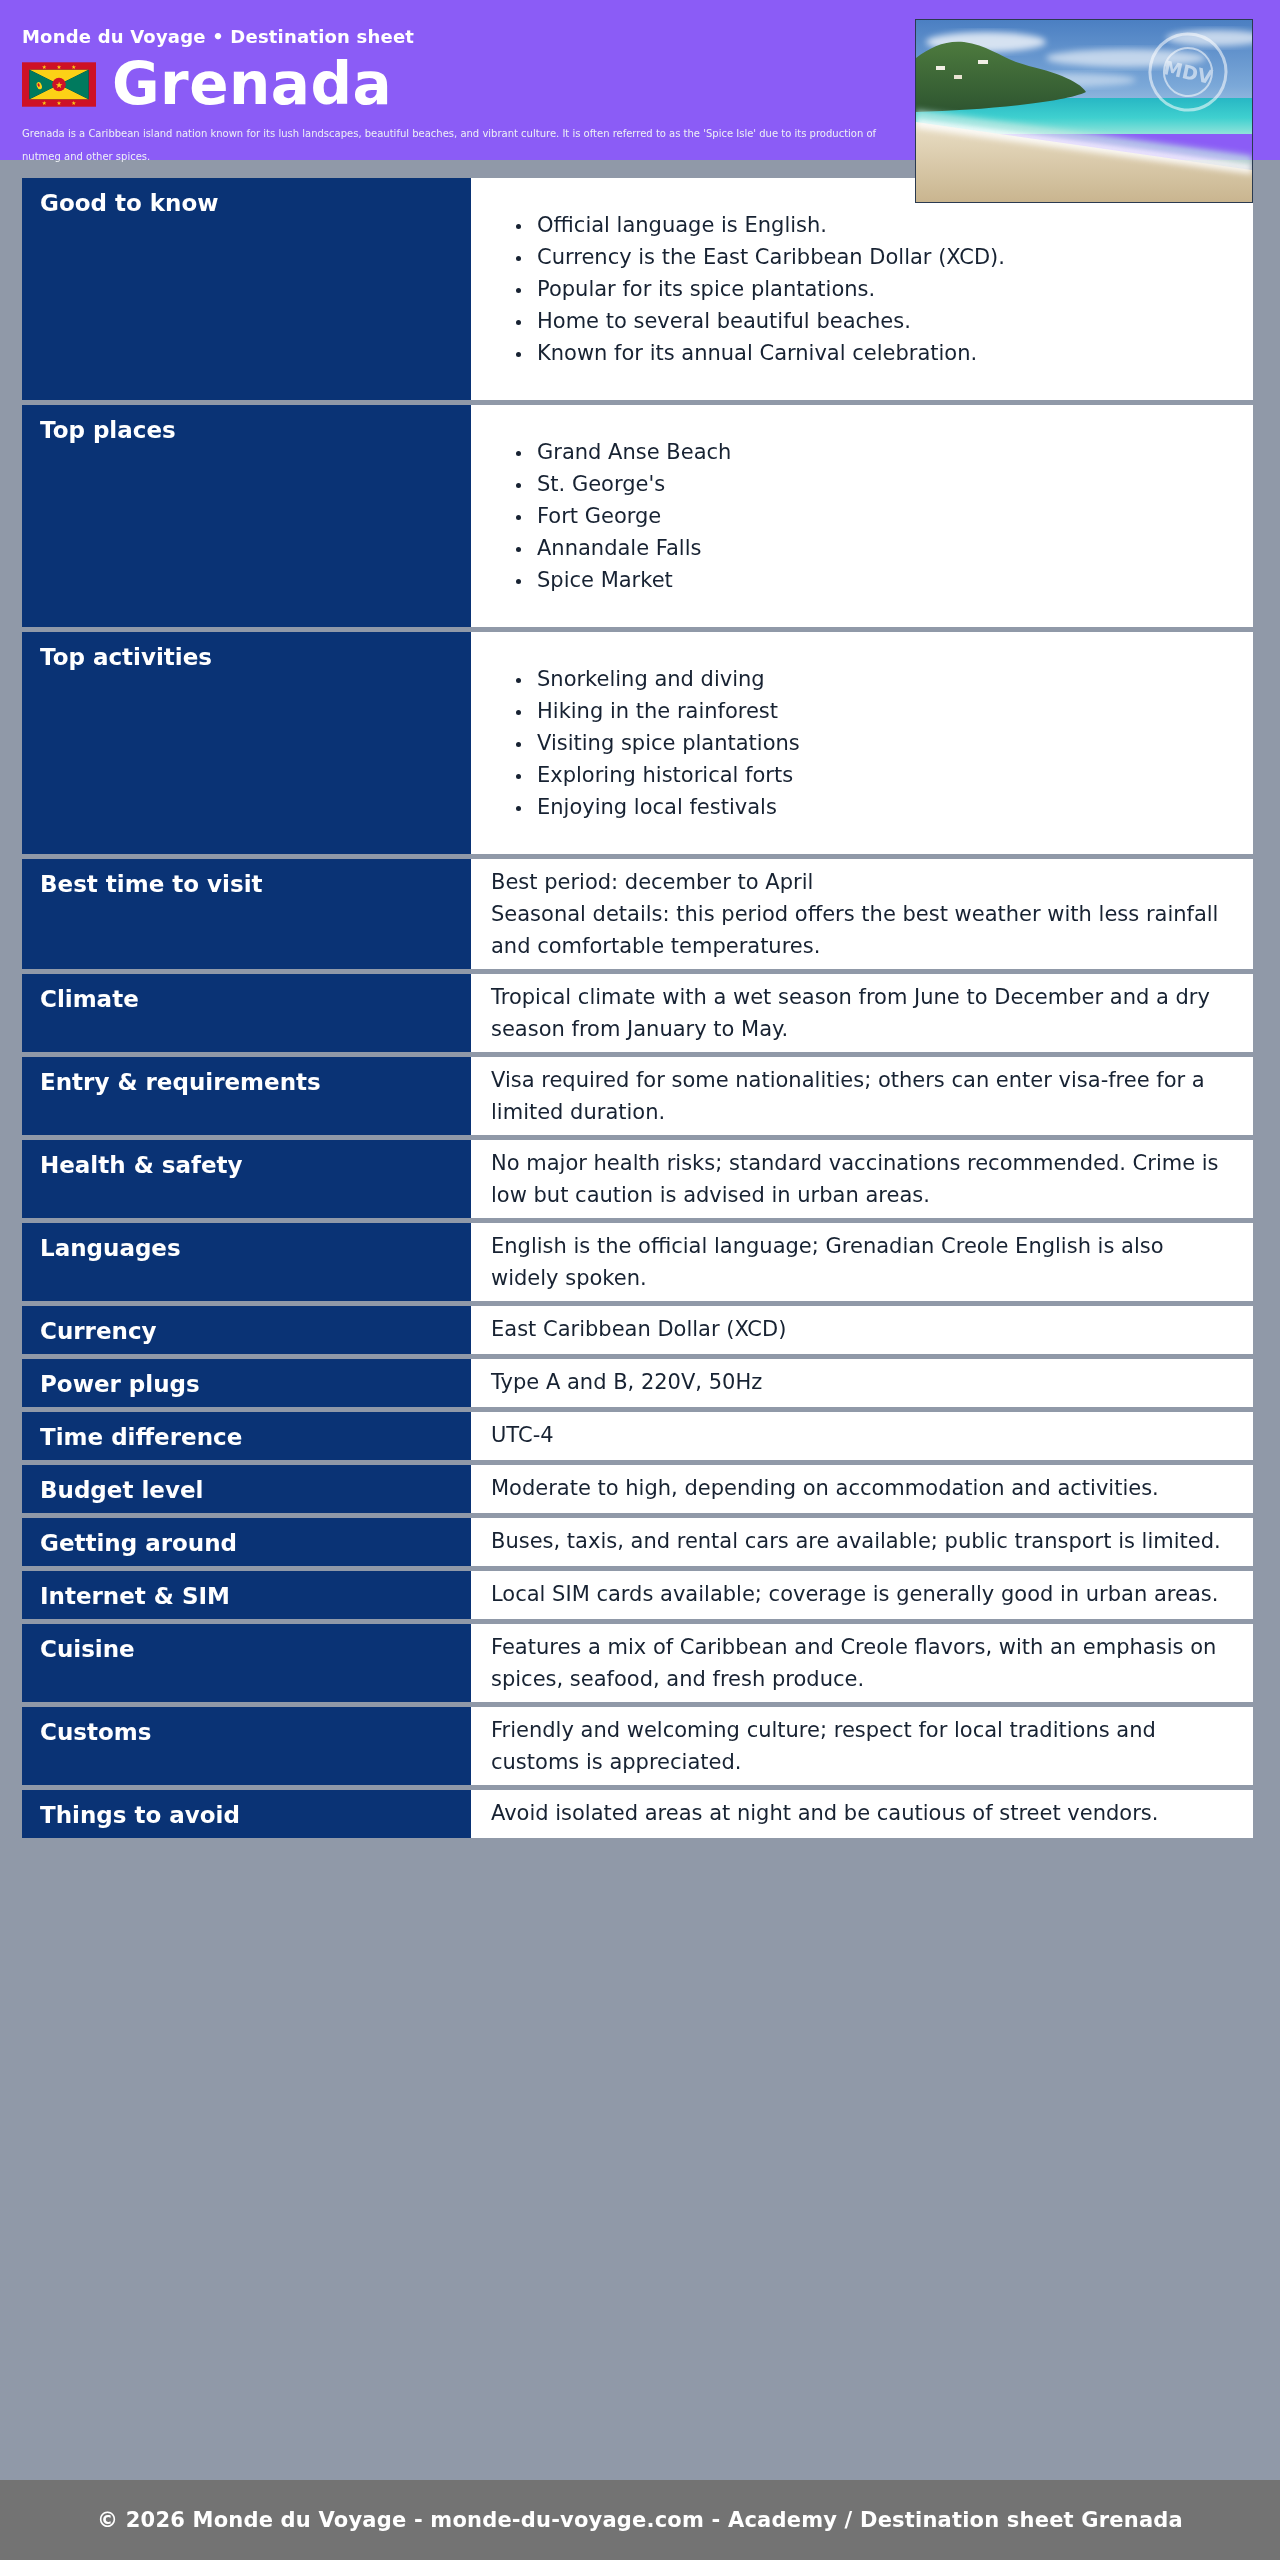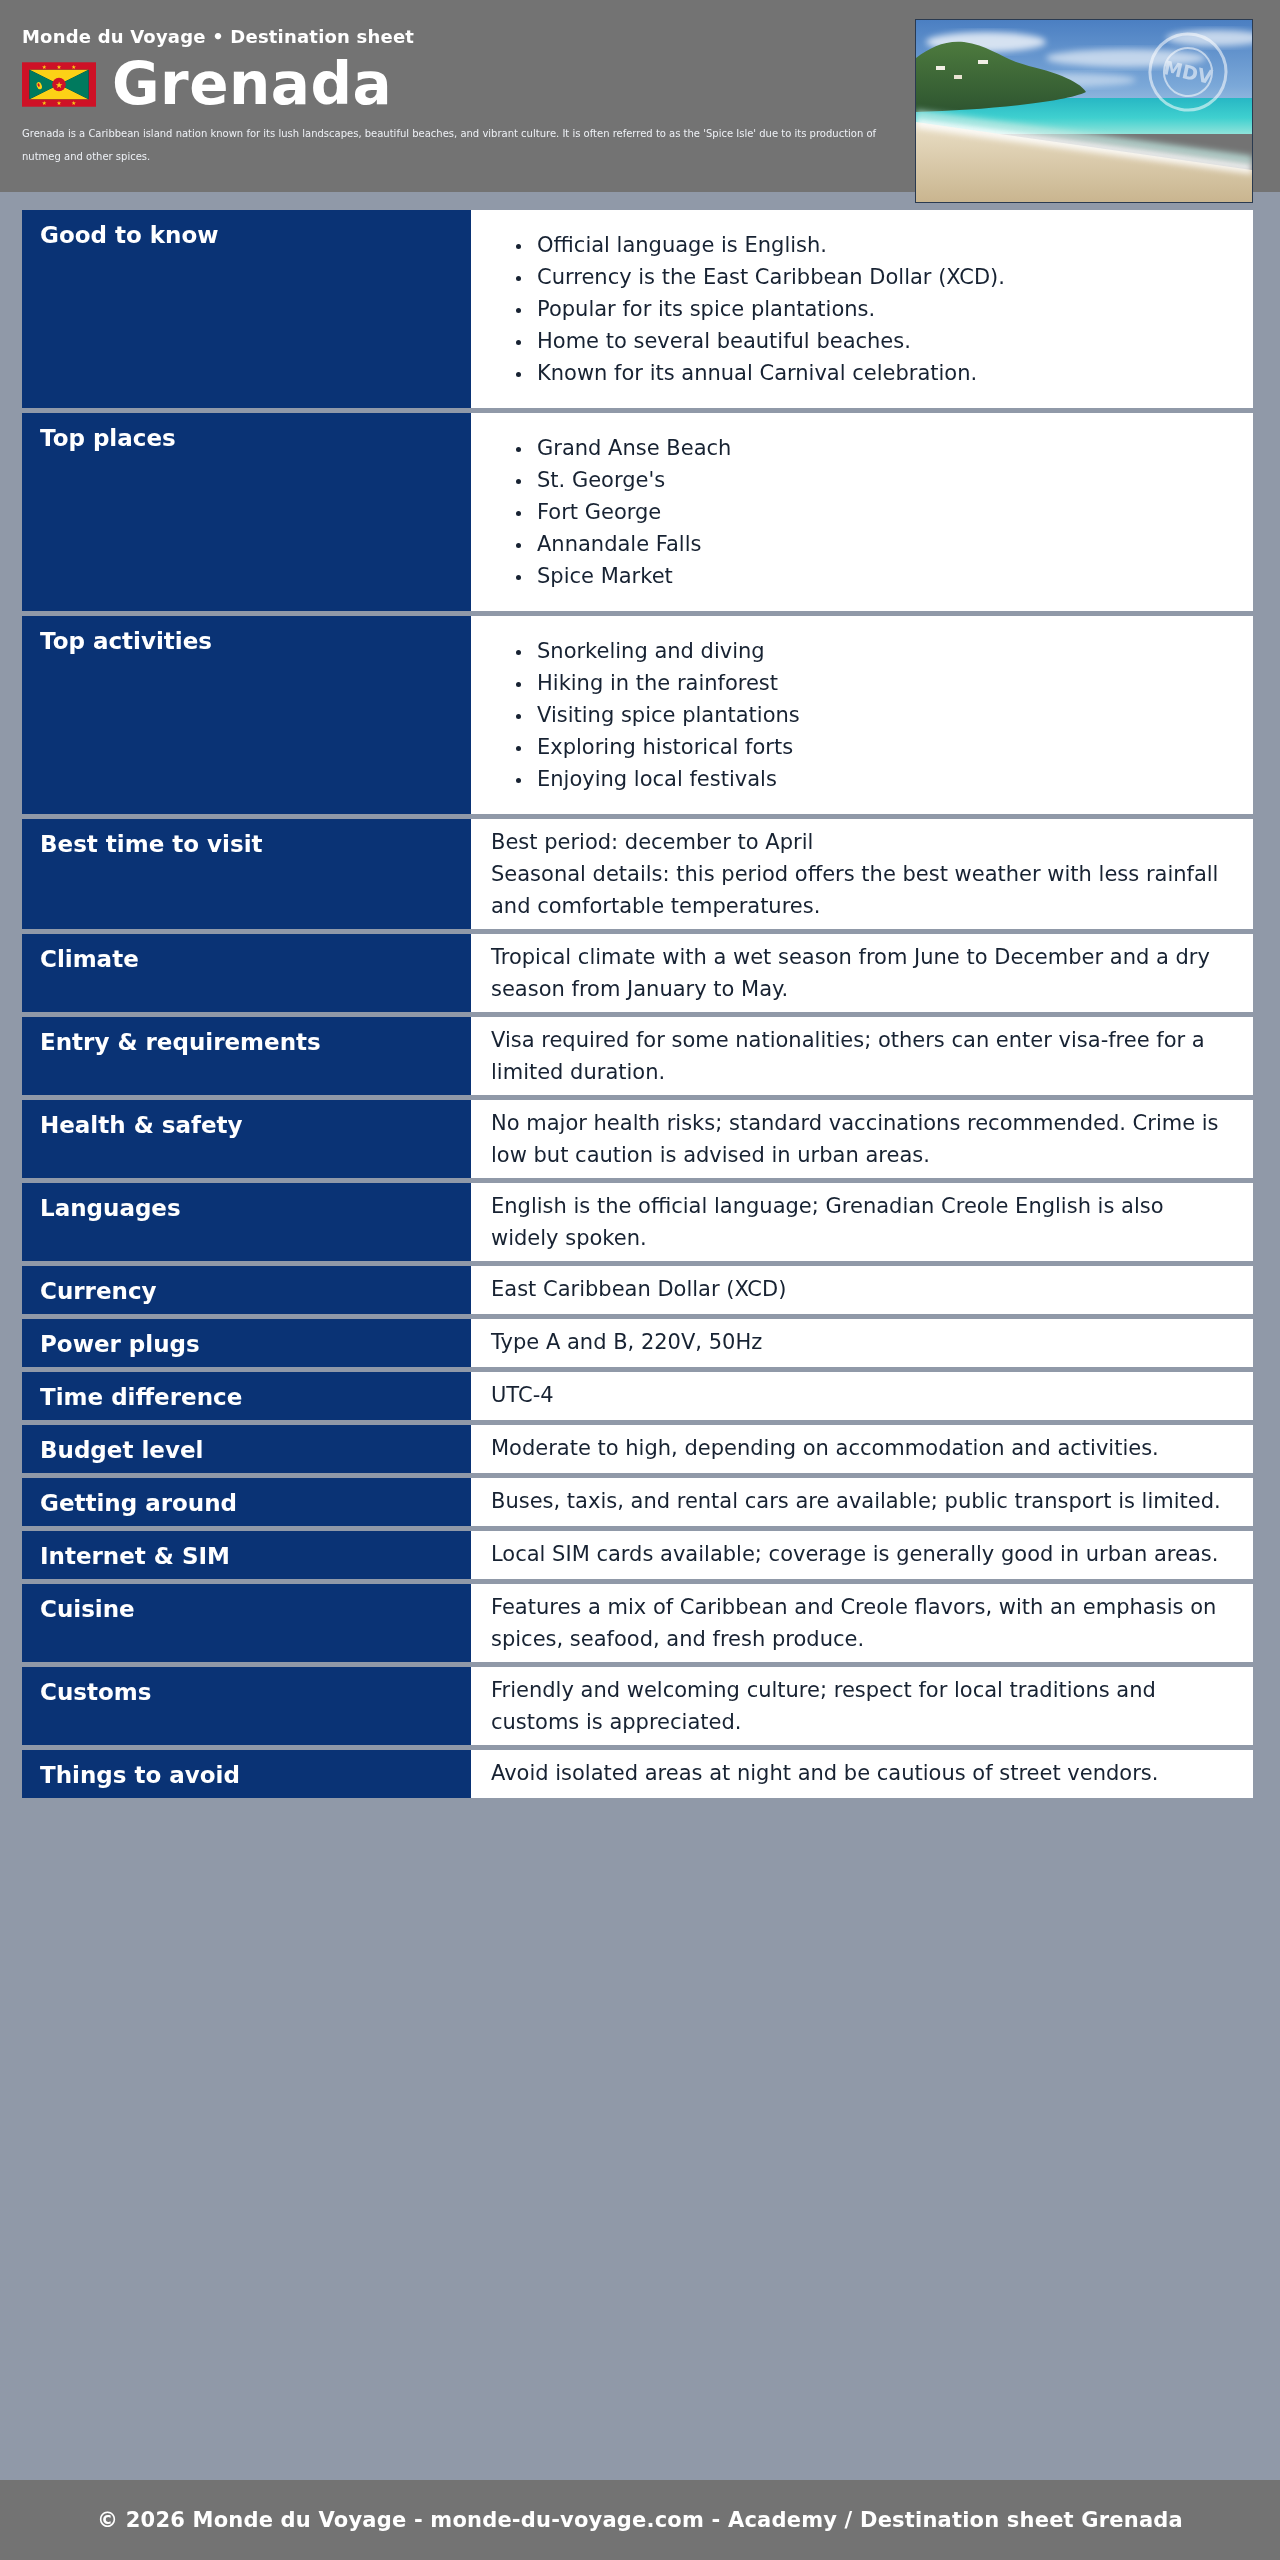--- a/index.html
+++ b/index.html
@@ -9,23 +9,23 @@
     background: #9099a8;
     font-family: "DejaVu Sans", "Liberation Sans", sans-serif;
     display: flex;
     flex-direction: column;
     overflow: hidden;
   }
 
   
   .mv-header {
     position: relative;
-    height: 192px;
+    height: 160px;
     box-sizing: border-box;
-    background: #737373;
+    background: #8b5cf6;
     color: #ffffff;
     padding: 24px 0 0 22px;
     flex: 0 0 auto;
   }
   .mv-brand {
     font-size: 18px;
     font-weight: bold;
     line-height: 26px;
     letter-spacing: 0.2px;
   }
@@ -81,21 +81,21 @@
   .mv-row-content {
     flex: 1 1 auto;
     box-sizing: border-box;
     background: #ffffff;
     color: #172232;
     font-size: 21px;
     line-height: 32px;
     padding: 7px 20px 7px 20px;
   }
   .mv-row-content ul {
-    margin: 12px 0;
+    margin: 24px 0;
     padding-left: 42px;
   }
   .mv-row-content li { padding-left: 4px; }
   .mv-row-content li::marker { color: #172232; font-size: 16px; }
 
   
   .mv-footer {
     margin-top: auto;
     height: 80px;
     flex: 0 0 auto;

